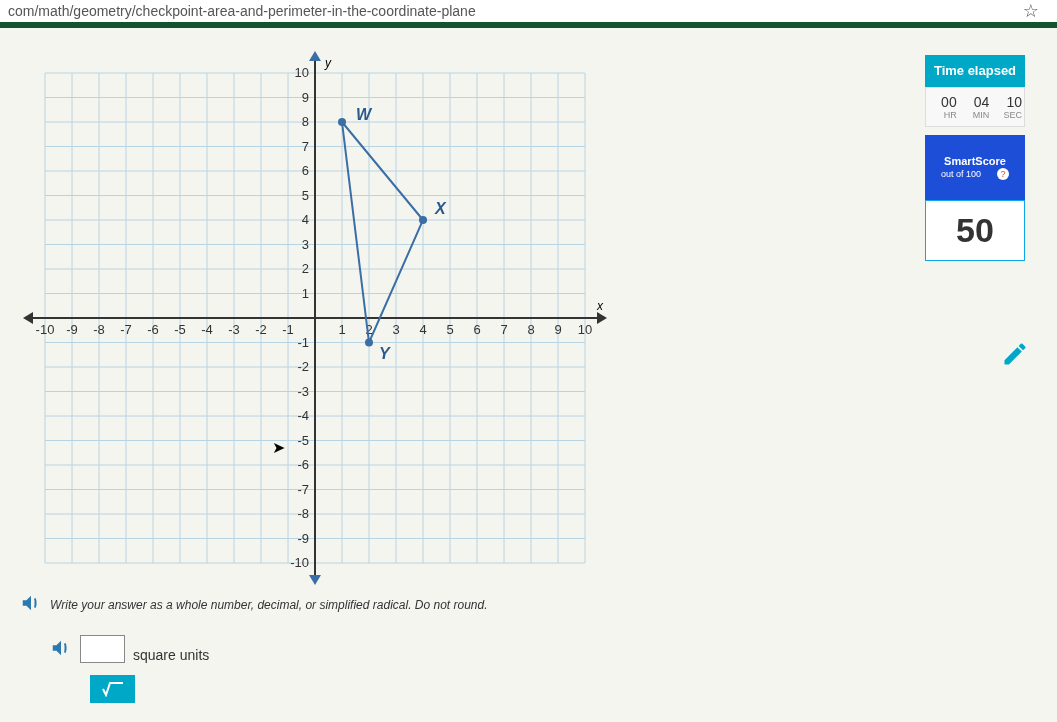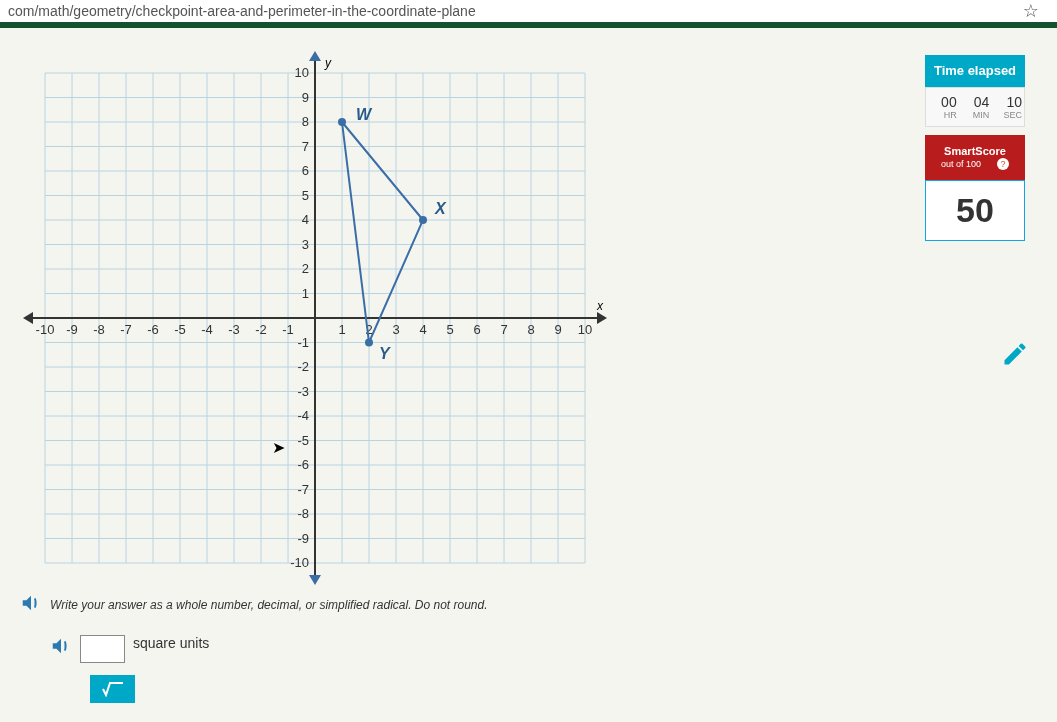--- a/index.html
+++ b/index.html
@@ -8,34 +8,34 @@
 .url-bar { background: #fff; border-bottom: 6px solid #14532d; padding: 4px 8px; font-size: 14px; color: #555; height: 28px; display: flex; align-items: center; justify-content: space-between; }
 .url-text { flex: 1; }
 .star-icon { font-size: 18px; color: #555; cursor: pointer; margin-right: 10px; }
 
 .content { position: relative; padding: 20px; }
 
 .graph-container { position: relative; width: 590px; height: 540px; }
 .graph-svg { width: 100%; height: 100%; }
 
 .question-text { margin-top: 4px; font-style: italic; color: #333; font-size: 12px; display: flex; align-items: center; gap: 8px; }
-.answer-row { margin-top: 18px; display: flex; align-items: flex-start; gap: 8px; margin-left: 30px; }
+.answer-row { margin-top: 18px; display: flex; align-items: flex-end; gap: 8px; margin-left: 30px; }
 .answer-input { width: 45px; height: 28px; border: 1px solid #888; background: #fff; }
 .units-label { font-size: 14px; color: #333; }
 .sqrt-button { margin-top: 12px; margin-left: 70px; width: 45px; height: 28px; background: #00a8c7; display: flex; align-items: center; justify-content: center; color: #fff; cursor: pointer; }
 
 .speaker-icon svg { width: 22px; height: 22px; }
 
 .sidebar { position: absolute; right: 32px; top: 55px; width: 100px; }
 .time-header { background: #00a8c7; color: #fff; text-align: center; padding: 8px 4px; font-size: 13px; font-weight: bold; }
 .time-row { display: flex; background: #f8f8f8; border: 1px solid #ddd; }
 .time-cell { flex: 1; text-align: right; padding: 6px 2px; }
 .time-val { font-size: 14px; color: #333; }
 .time-lbl { font-size: 9px; color: #888; }
-.score-header { background: #b91c1c; color: #fff; text-align: center; padding: 10px 4px; font-size: 11px; font-weight: bold; margin-top: 8px; }
+.score-header { background: #1d4ed8; color: #fff; text-align: center; padding: 20px 4px; font-size: 11px; font-weight: bold; margin-top: 8px; }
 .score-sub { font-size: 9px; font-weight: normal; display: inline-flex; align-items: center; gap: 16px; justify-content: center; }
 .score-val { background: #fff; border: 1px solid #0ea5e9; text-align: center; font-size: 34px; font-weight: bold; color: #333; padding: 10px 4px; }
 .help-circle { display: inline-block; width: 12px; height: 12px; border-radius: 50%; background: #fff; color: #d9531e; font-size: 9px; line-height: 12px; text-align: center; }
 
 .pencil-icon { position: absolute; right: 28px; top: 340px; color: #00a8c7; font-size: 28px; transform: rotate(0deg); cursor: pointer; }
 
 .cursor-arrow { position: absolute; left: 272px; top: 410px; font-size: 16px; color: #000; pointer-events: none; }
 </style>
 </head>
 <body>

